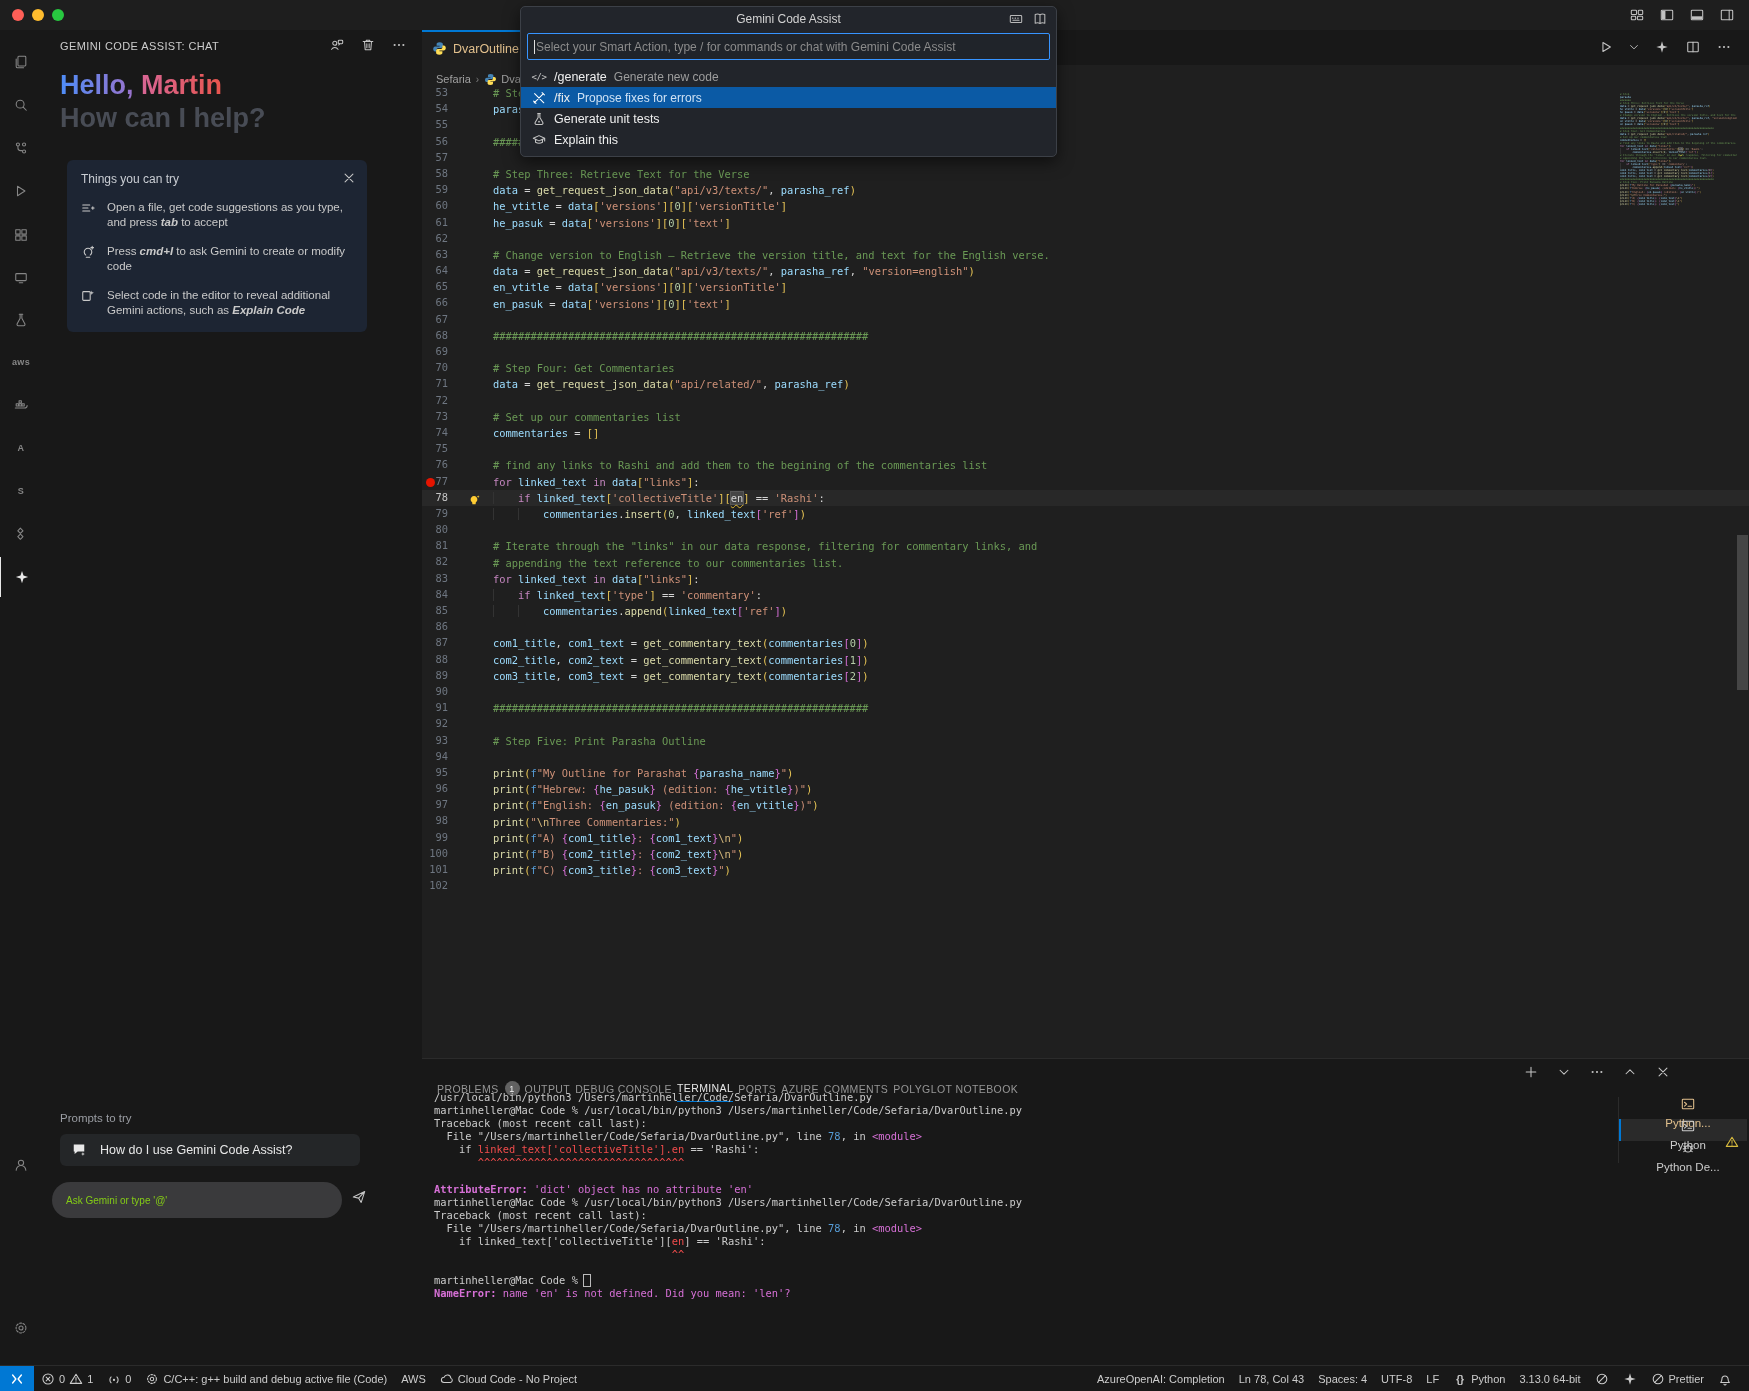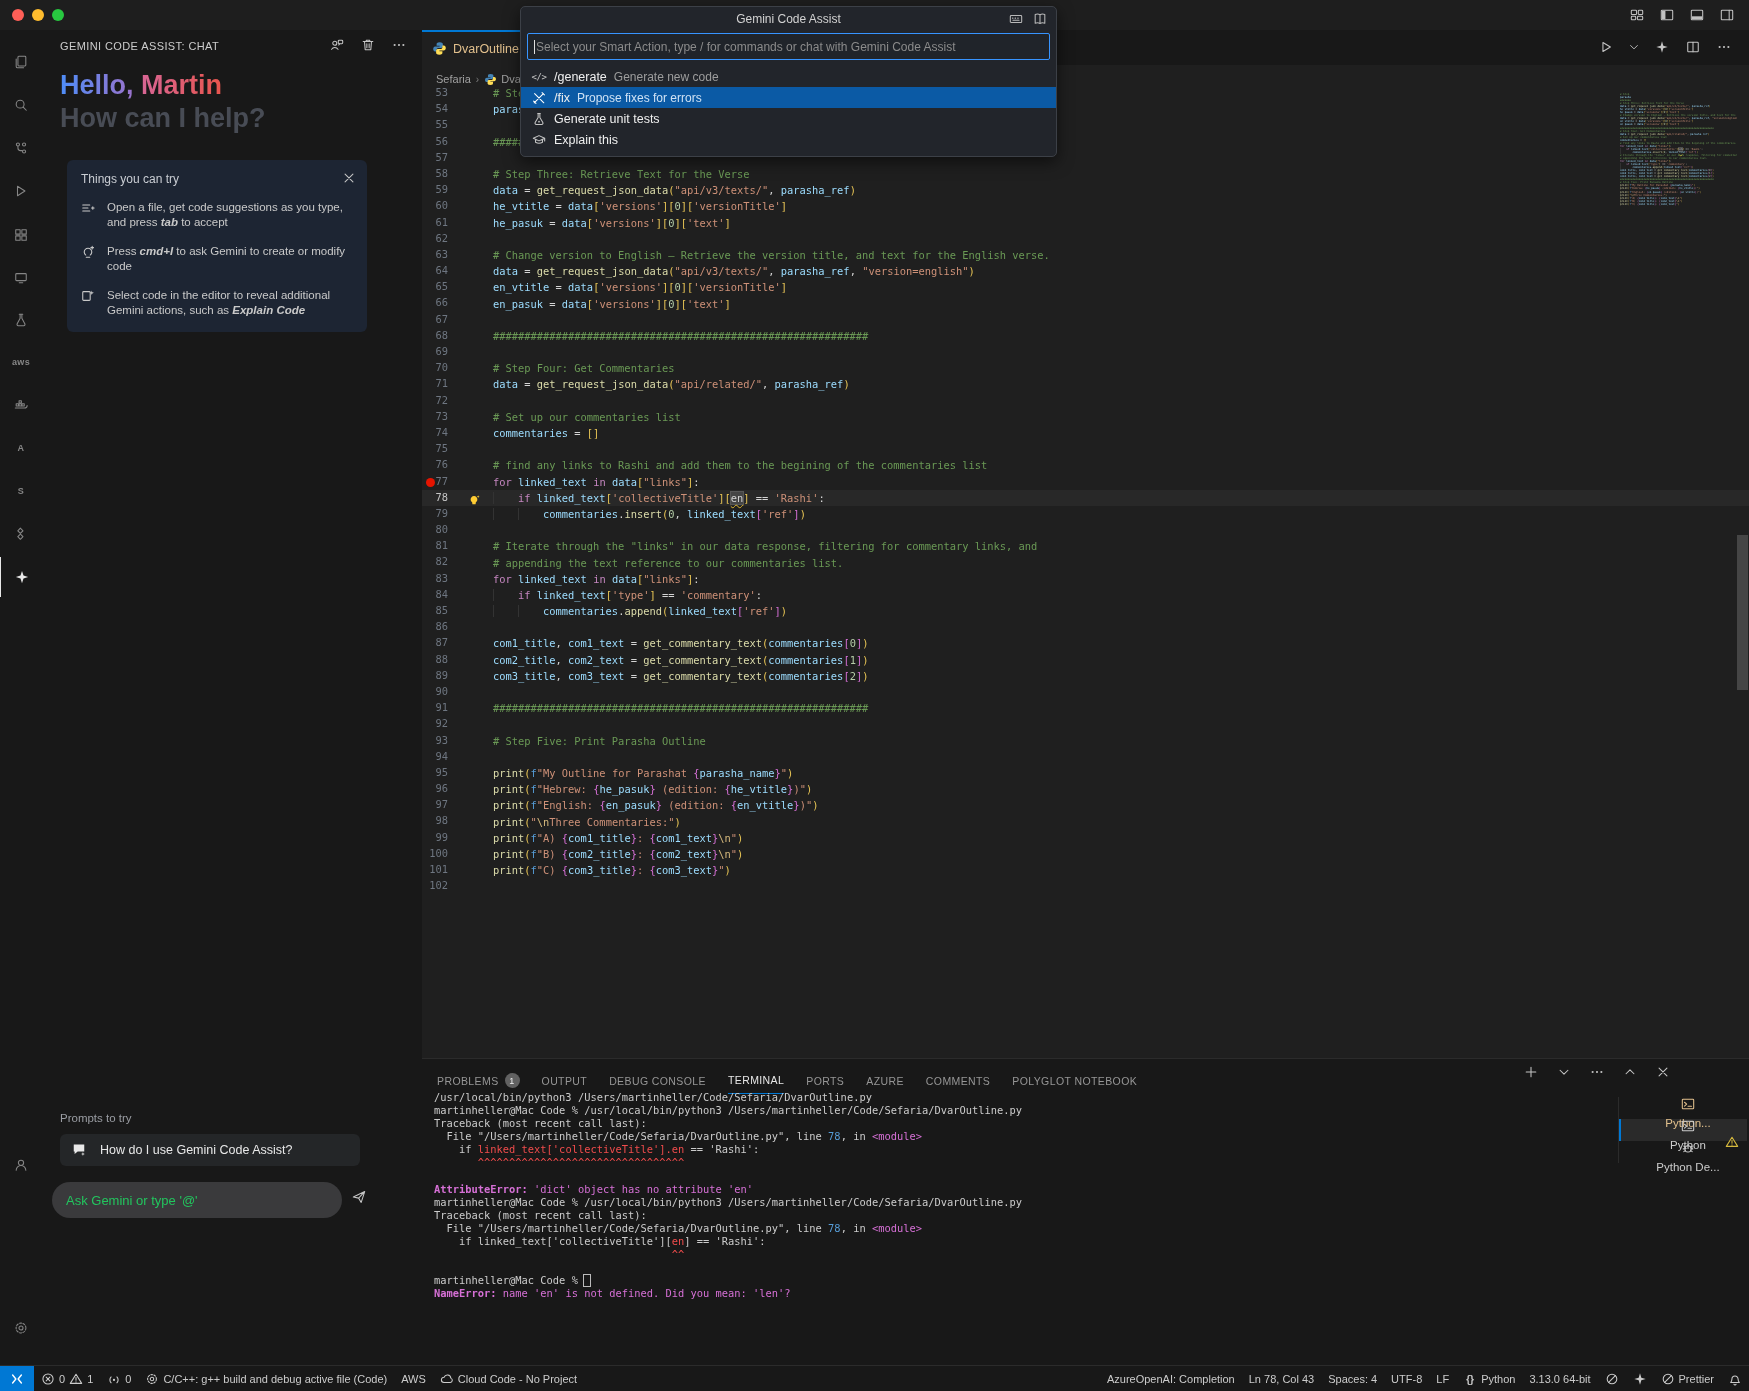--- a/index.html
+++ b/index.html
@@ -32,21 +32,21 @@
   .tips-title{font-size:12px;color:#c9cdd3;}
   .tips-close{position:absolute;right:10px;top:10px;width:16px;height:16px;color:#c5c5c5;display:flex;align-items:center;justify-content:center;}
   .tip{display:flex;gap:10px;margin-top:14px;font-size:11.5px;line-height:15px;color:#c9c9c9;}
   .tip .ticon{flex:none;width:16px;height:16px;color:#c9c9c9;margin-top:1px;}
   .tip b{font-style:italic;}
   .prompts-label{position:absolute;left:18px;top:1082px;font-size:11.5px;color:#9a9da3;}
   .prompt-card{position:absolute;left:18px;top:1104px;width:300px;height:32px;background:#242628;border-radius:6px;
                display:flex;align-items:center;gap:12px;padding:0 12px;box-sizing:border-box;font-size:12.5px;color:#e8e8e8;}
   .prompt-card .picon{width:16px;height:16px;color:#e8e8e8;}
   .chat-input{position:absolute;left:10px;top:1152px;width:290px;height:36px;background:#3a3a3c;border-radius:18px;
-              display:flex;align-items:center;padding:8px 14px;box-sizing:border-box;font-size:13px;color:#22c55e;}
+              display:flex;align-items:center;padding:8px 14px;box-sizing:border-box;font-size:10px;color:#84cc16;}
   .send-btn{position:absolute;left:310px;top:1160px;width:20px;height:20px;color:#c5c5c5;}
 
   
   .editorcol{position:absolute;left:422px;top:30px;width:1327px;height:1335px;background:#1f1f1f;}
   .tabbar{position:absolute;left:0;top:0;width:100%;height:35px;background:#181818;border-bottom:1px solid #2b2b2b;}
   .tab{position:absolute;left:0;top:0;height:35px;background:#1f1f1f;border-top:2px solid #0078d4;border-right:1px solid #2b2b2b;
        display:flex;align-items:center;gap:6px;padding:0 10px;box-sizing:border-box;font-size:12.5px;color:#e2c08d;}
   .tab .close{color:#a9a9a9;font-size:12px;margin-left:4px;}
   .edactions{position:absolute;right:16px;top:8px;display:flex;gap:13px;color:#c5c5c5;}
   .edactions span{width:18px;height:18px;display:flex;align-items:center;justify-content:center;}
@@ -68,21 +68,21 @@
   .tk-b1{color:#e8c555}.tk-b2{color:#d670d6}.tk-esc{color:#d7ba7d}.tk-fp{color:#569cd6}
   .tk-ind{background-image:linear-gradient(90deg,#333 1px,transparent 1px);background-size:25.04px 100%;}
   .tk-enb{color:#d4d4d4;background:rgba(97,97,97,.5);outline:1px solid rgba(255,255,255,.22);
           text-decoration:underline wavy #ddb52f 1px;text-underline-offset:2px;}
   .minimap{position:absolute;left:1198px;top:8px;width:117px;height:220px;overflow:hidden;opacity:.95;}
   .mline{white-space:pre;font-family:"DejaVu Sans Mono",monospace;font-size:2.6px;line-height:3.05px;}
   .scrollthumb{position:absolute;right:1px;top:450px;width:11px;height:155px;background:rgba(140,140,140,.35);}
 
   
   .panel{position:absolute;left:0;top:1028px;width:100%;height:307px;background:#181818;border-top:1px solid #2b2b2b;}
-  .paneltabs{position:absolute;left:15px;top:8px;height:27px;display:flex;align-items:center;gap:22px;}
+  .paneltabs{position:absolute;left:15px;top:16px;height:27px;display:flex;align-items:center;gap:5px;}
   .ptab{font-size:10.5px;letter-spacing:.4px;color:#969696;display:flex;align-items:center;gap:6px;height:27px;box-sizing:border-box;}
   .ptab.active{color:#e7e7e7;border-bottom:1.5px solid #0078d4;}
   .pbadge{background:#616161;color:#f0f0f0;font-size:9px;width:15px;height:15px;border-radius:50%;
           display:flex;align-items:center;justify-content:center;}
   .panelactions{position:absolute;right:78px;top:5px;display:flex;gap:17px;color:#c5c5c5;}
   .panelactions span{width:16px;height:16px;display:flex;align-items:center;justify-content:center;}
   .term{position:absolute;left:12px;top:32px;width:1180px;}
   .tline{white-space:pre;font-family:"DejaVu Sans Mono",monospace;font-size:10.4px;line-height:13.1px;height:13.1px;}
   .tm-t{color:#cccccc}.tm-red{color:#f14c4c}.tm-mag{color:#d670d6}.tm-magb{color:#d670d6;font-weight:bold}.tm-blue{color:#569cd6}
   .tm-cur{display:inline-block;width:6px;height:11px;outline:1px solid #bbb;vertical-align:-2px;}
@@ -90,21 +90,21 @@
   .trow{height:22px;display:flex;align-items:center;gap:6px;padding-left:8px;font-size:11.5px;color:#cccccc;border-left:2px solid transparent;flex-direction:column;}
   .trow.active{background:rgba(255,255,255,.08);border-left:2px solid #0078d4;}
   .trow.warn{color:#e2c08d;}
   .trow .licon{width:14px;height:14px;flex:none;display:flex;align-items:center;}
   .trow .warnic{margin-left:auto;margin-right:8px;color:#d7ba3d;width:14px;height:14px;}
 
   
   .statusbar{position:absolute;left:0;top:1365px;width:1749px;height:26px;background:#181818;border-top:1px solid #2b2b2b;
              display:flex;align-items:center;font-size:11px;color:#cccccc;}
   .sbleft{display:flex;align-items:center;height:100%;}
-  .sbright{margin-left:auto;display:flex;align-items:center;height:100%;justify-content:space-between;}
+  .sbright{margin-left:auto;display:flex;align-items:center;height:100%;padding-right:10px;justify-content:space-between;}
   .sb-item{display:flex;align-items:center;gap:4px;padding:0 7px;height:100%;}
   .sb-item .sic{width:14px;height:14px;display:flex;align-items:center;justify-content:center;}
   .sb-item.accent{background:#0078d4;color:#fff;width:34px;justify-content:center;box-sizing:border-box;}
 
   
   .popup{position:absolute;left:520px;top:6px;width:535px;background:#22252b;border:1px solid #3c4047;border-radius:5px;
          box-shadow:0 5px 16px rgba(0,0,0,.55);z-index:50;}
   .pp-title{height:24px;display:flex;align-items:center;justify-content:center;font-size:12px;color:#d2d2d2;position:relative;}
   .pp-ticons{position:absolute;right:8px;top:4px;display:flex;gap:8px;color:#b9b9b9;}
   .pp-ticons span{width:16px;height:16px;display:flex;align-items:center;justify-content:center;}

